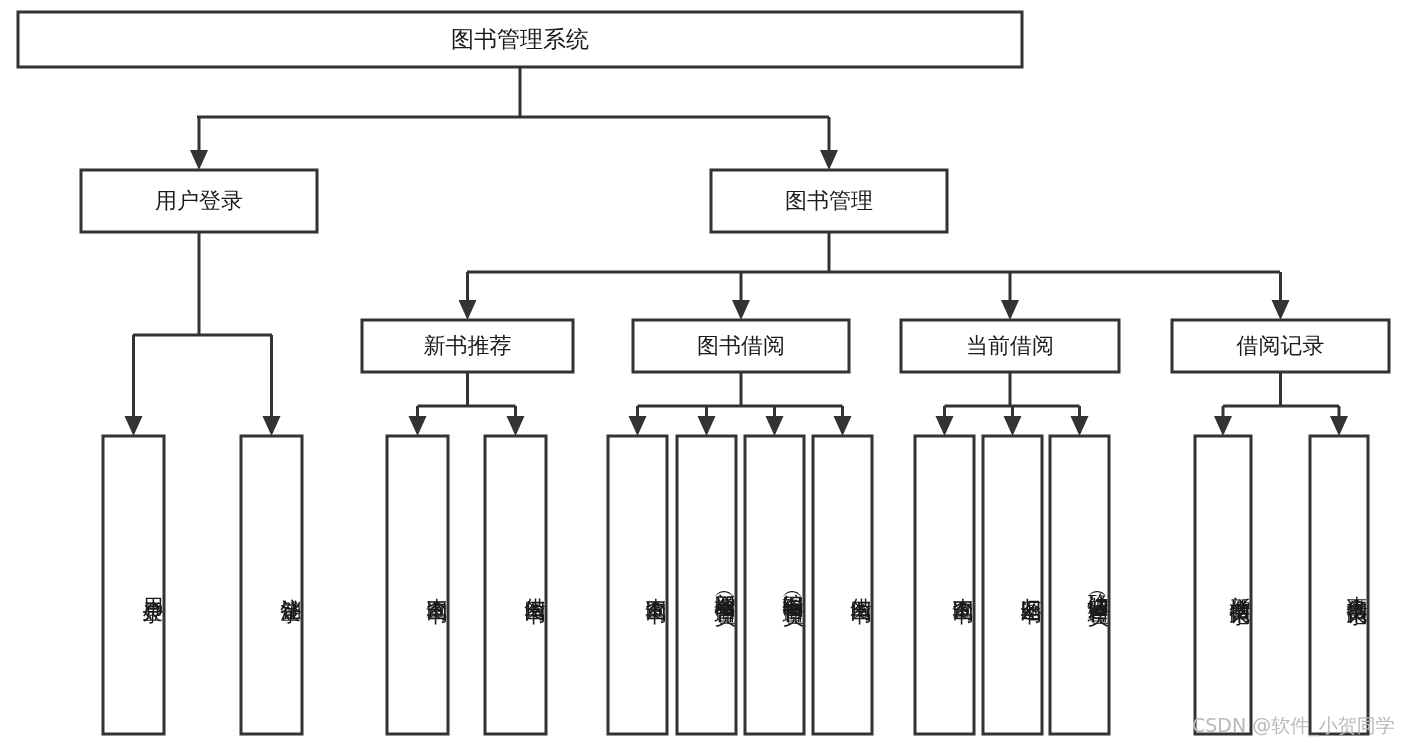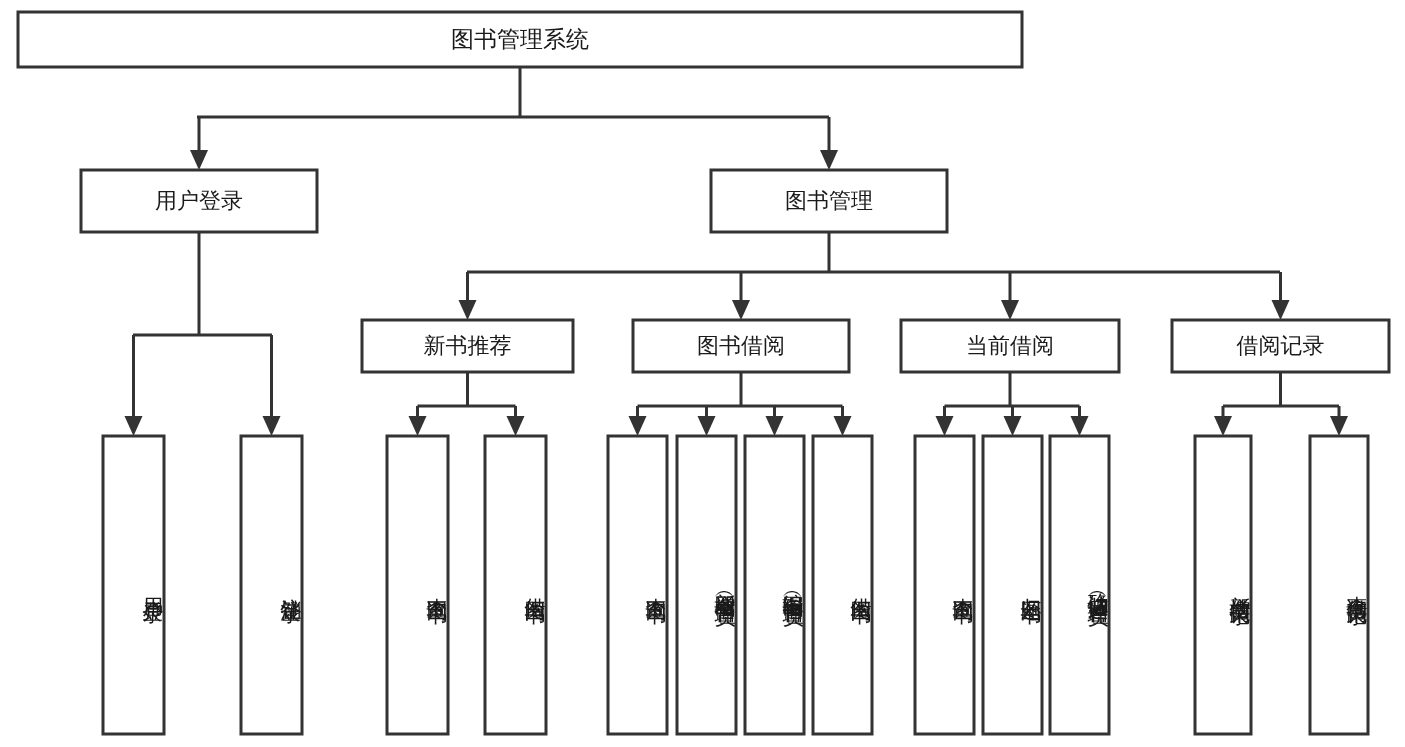--- a/index.html
+++ b/index.html
@@ -179,13 +179,14 @@
       <div class="leaf-label" style="left: 608px; top: 448px; width: 59px; height: 274px;">查询图书</div>
       <div class="leaf-label" style="left: 677px; top: 448px; width: 59px; height: 274px;">新增图书（管理员）</div>
       <div class="leaf-label" style="left: 745px; top: 448px; width: 59px; height: 274px;">编辑图书（管理员）</div>
       <div class="leaf-label" style="left: 813px; top: 448px; width: 59px; height: 274px;">借阅图书</div>
       <div class="leaf-label" style="left: 915px; top: 448px; width: 59px; height: 274px;">查询图书</div>
       <div class="leaf-label" style="left: 983px; top: 448px; width: 59px; height: 274px;">归还图书</div>
       <div class="leaf-label" style="left: 1050px; top: 448px; width: 59px; height: 274px;">确认归还（管理员）</div>
       <div class="leaf-label" style="left: 1195px; top: 448px; width: 56px; height: 274px;">新增借阅记录</div>
       <div class="leaf-label" style="left: 1310px; top: 448px; width: 58px; height: 274px;">查询借阅记录</div>
     </div>
+  <div class="watermark">CSDN @软件_小贺同学</div>
 </div>
 
 </body></html>

